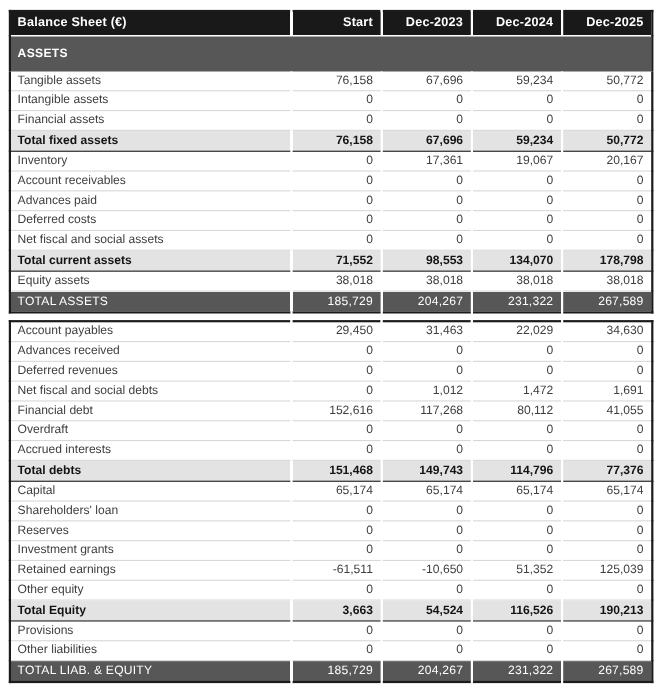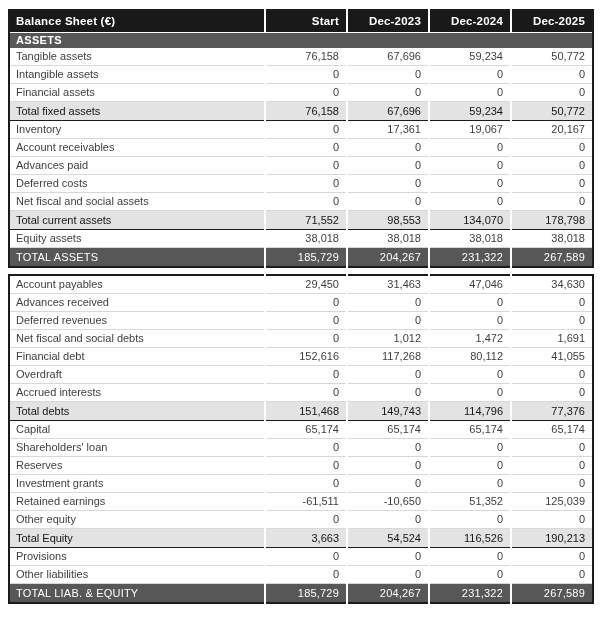--- a/index.html
+++ b/index.html
@@ -43,35 +43,35 @@
     background: var(--header-bg, #191919);
     color: #ffffff;
     height: 21px;
     font-weight: bold;
     font-size: 11.5px;
     letter-spacing: 0.2px;
   }
   tr.section td {
     background: var(--section-bg, #575757);
     color: #ffffff;
-    height: 15px;
+    height: 32px;
     font-weight: bold;
     letter-spacing: 0.3px;
     border-top: 1px solid #ffffff;
   }
   tr.data td {
     background: #ffffff;
     color: var(--text-color, #3e3e3e);
     height: 17px;
     border-bottom: 1px solid var(--row-line, #d8d8d8);
   }
   tr.subtotal td {
     background: var(--subtotal-bg, #e3e3e3);
     color: #141414;
-    font-weight: normal;
+    font-weight: bold;
     height: 18px;
     border-top: 1px solid var(--border-dark, #1b1b1b);
     border-bottom: 1px solid var(--border-dark, #1b1b1b);
   }
   tr.grand td {
     background: var(--section-bg, #575757);
     color: #ffffff;
     font-weight: normal;
     height: 18px;
     letter-spacing: 0.2px;
@@ -196,21 +196,21 @@
         <col class="c-num">
         <col class="c-num">
         <col class="c-num">
         <col class="c-num">
     </colgroup>
     <tbody id="section-body-1">
         <tr class="data">
           <td class="label">Account payables</td>
           <td class="num">29,450</td>
           <td class="num">31,463</td>
-          <td class="num">47,046</td>
+          <td class="num">22,029</td>
           <td class="num">34,630</td>
         </tr>
         <tr class="data">
           <td class="label">Advances received</td>
           <td class="num">0</td>
           <td class="num">0</td>
           <td class="num">0</td>
           <td class="num">0</td>
         </tr>
         <tr class="data">

